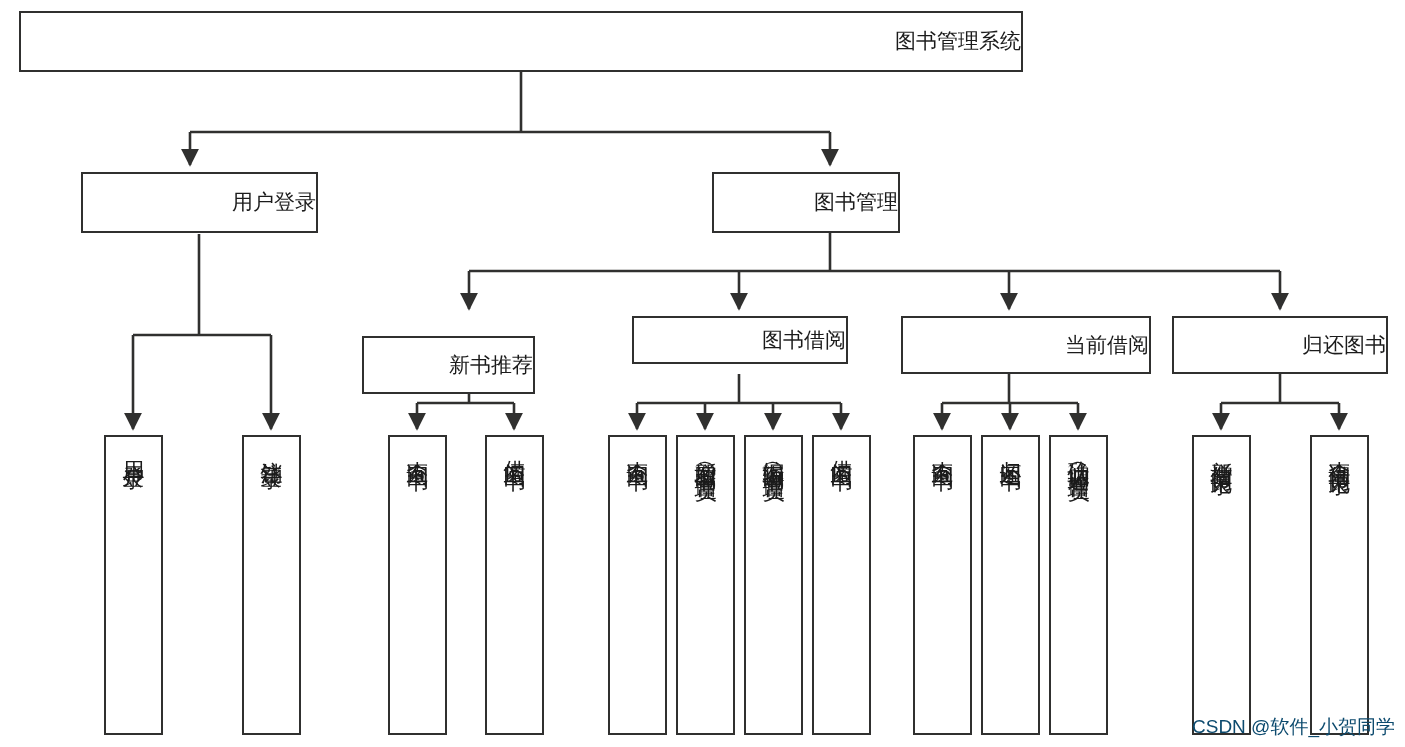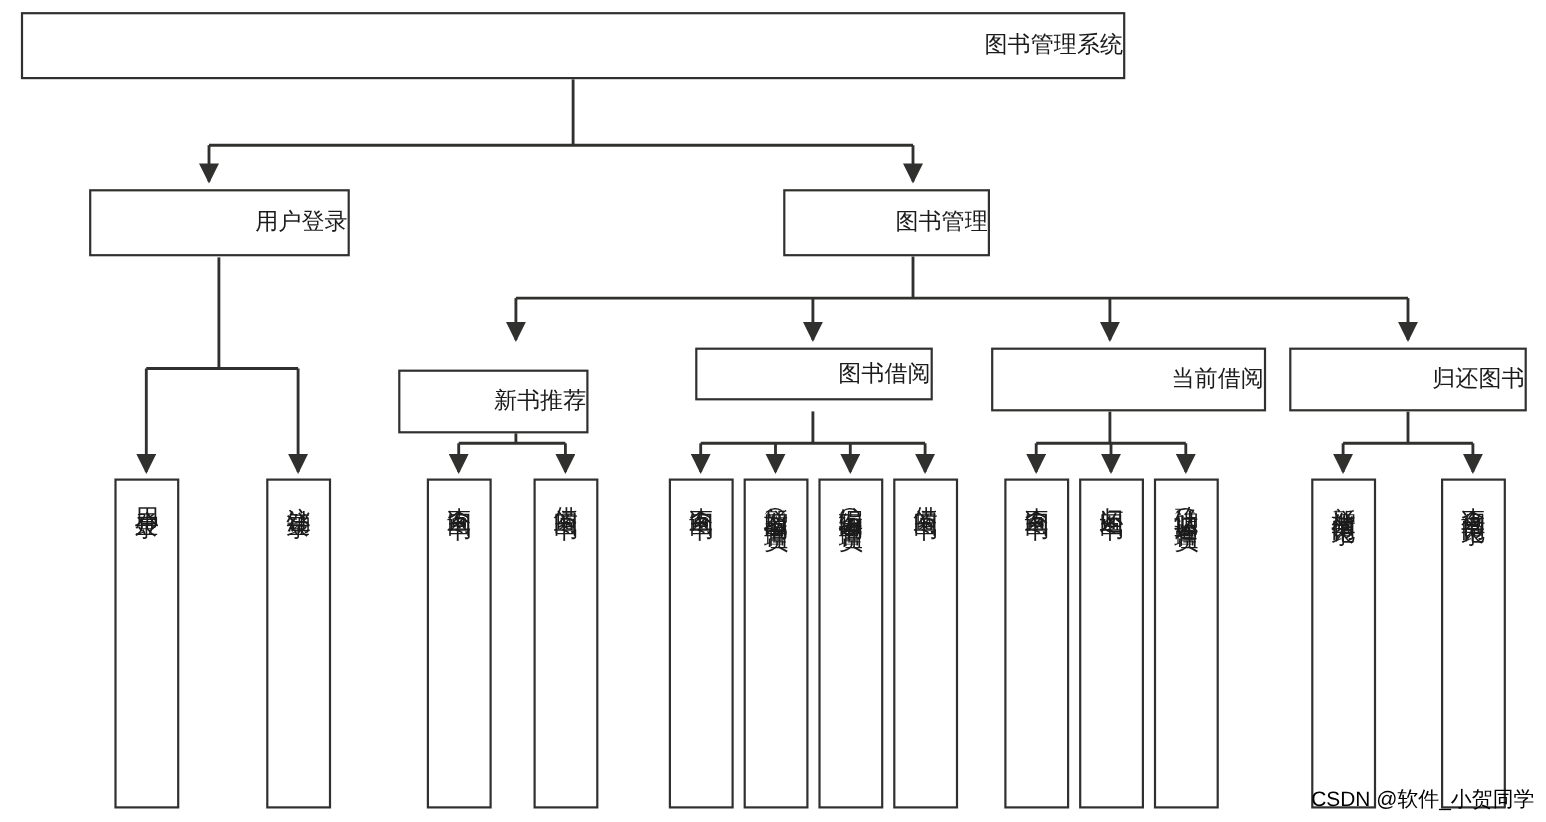--- a/index.html
+++ b/index.html
@@ -51,21 +51,21 @@
   }
   .v-node .node-label {
     font-size: 22px;
     writing-mode: vertical-rl;
     text-orientation: upright;
     letter-spacing: 3px;
     line-height: 1.0;
   }
   .watermark {
     position: absolute;
-    color: #000000;
+    color: #0c4a6e;
     font-size: 19px;
     font-family: "Liberation Sans", "DejaVu Sans", sans-serif;
     white-space: nowrap;
     pointer-events: none;
   }
 </style>
 </head>
 <body>
 
 <div id="canvas">

